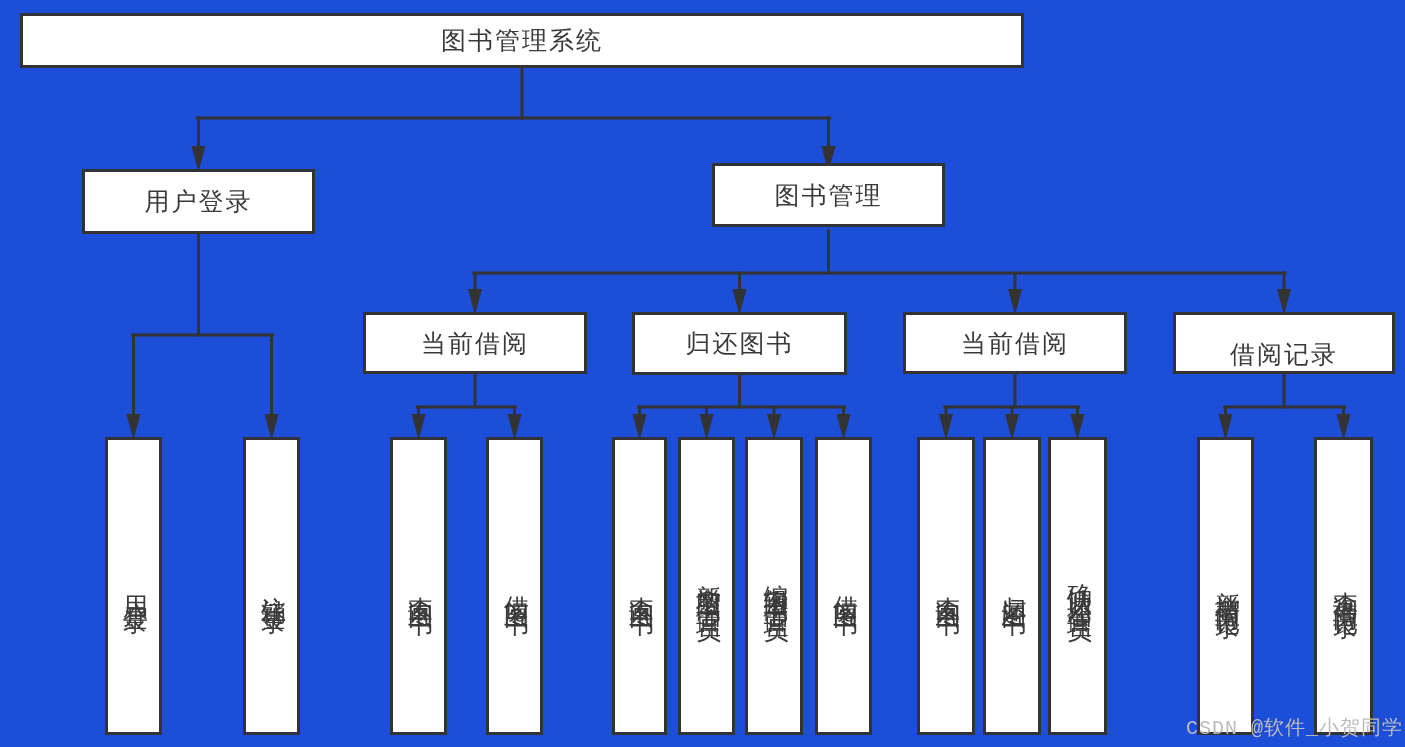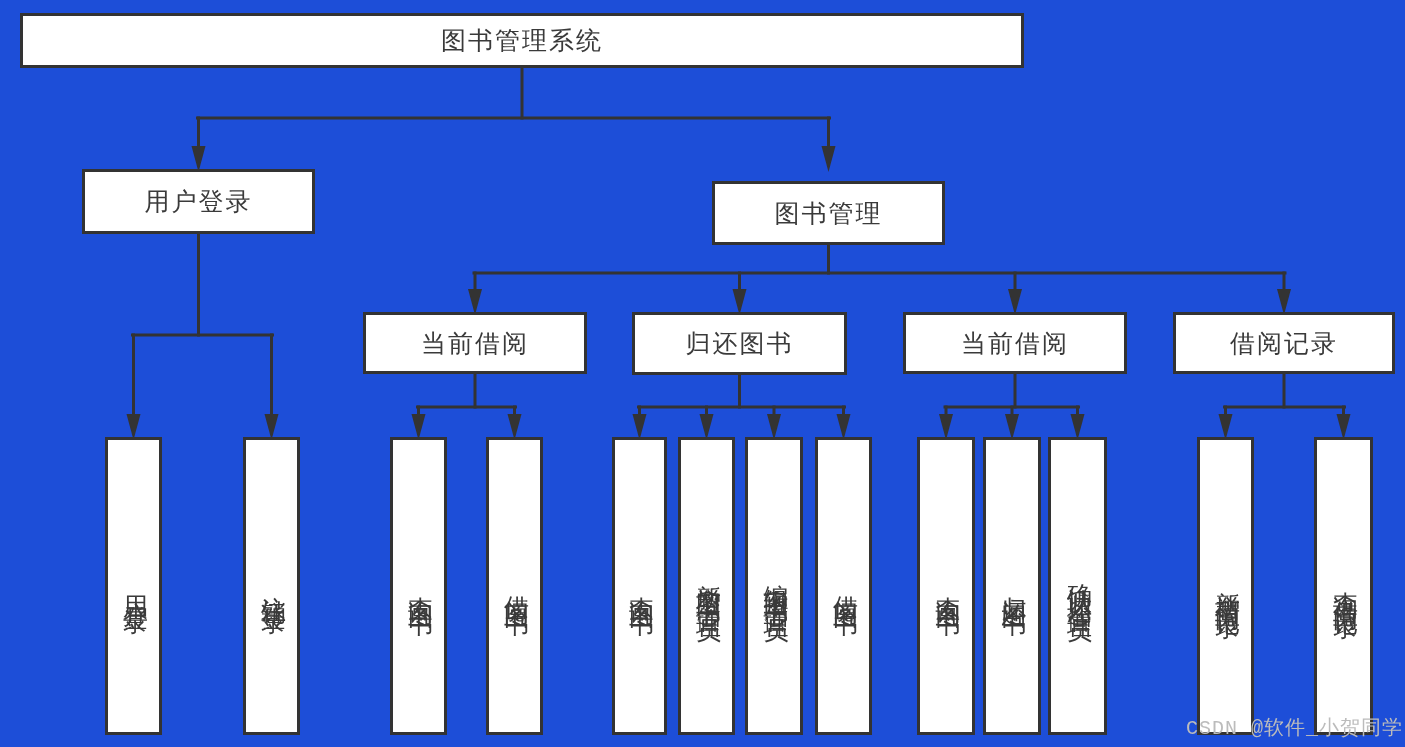--- a/index.html
+++ b/index.html
@@ -109,33 +109,33 @@
       <polygon points="1343.5,440 1336.5,414 1350.5,414" fill="#333333"></polygon>
     </svg>
 
   <div id="nodes">
       <div class="node h" style="left: 20px; top: 13px; width: 1004px; height: 55px;">
         <span>图书管理系统</span>
       </div>
       <div class="node h" style="left: 82px; top: 169px; width: 233px; height: 65px;">
         <span>用户登录</span>
       </div>
-      <div class="node h" style="left: 712px; top: 181px; width: 233px; height: 64px; text-align: center;">
+      <div class="node h" style="left: 712px; top: 163px; width: 233px; height: 64px; text-align: center;">
         <span>图书管理</span>
       </div>
       <div class="node h" style="left: 363px; top: 312px; width: 224px; height: 62px;">
         <span>当前借阅</span>
       </div>
       <div class="node h" style="left: 632px; top: 312px; width: 215px; height: 63px;">
         <span>归还图书</span>
       </div>
       <div class="node h" style="left: 903px; top: 312px; width: 224px; height: 62px; align-items: center;">
         <span>当前借阅</span>
       </div>
-      <div class="node h" style="left: 1173px; top: 312px; width: 222px; height: 62px;">
+      <div class="node h" style="left: 1173px; top: 312px; width: 222px; height: 62px; align-items: flex-end;">
         <span>借阅记录</span>
       </div>
       <div class="node v" style="left: 105px; top: 437px; width: 57px; height: 298px;">
         <span>用户登录</span>
       </div>
       <div class="node v" style="left: 243px; top: 437px; width: 57px; height: 298px;">
         <span>注销登录</span>
       </div>
       <div class="node v" style="left: 390px; top: 437px; width: 57px; height: 298px;">
         <span>查询图书</span>

